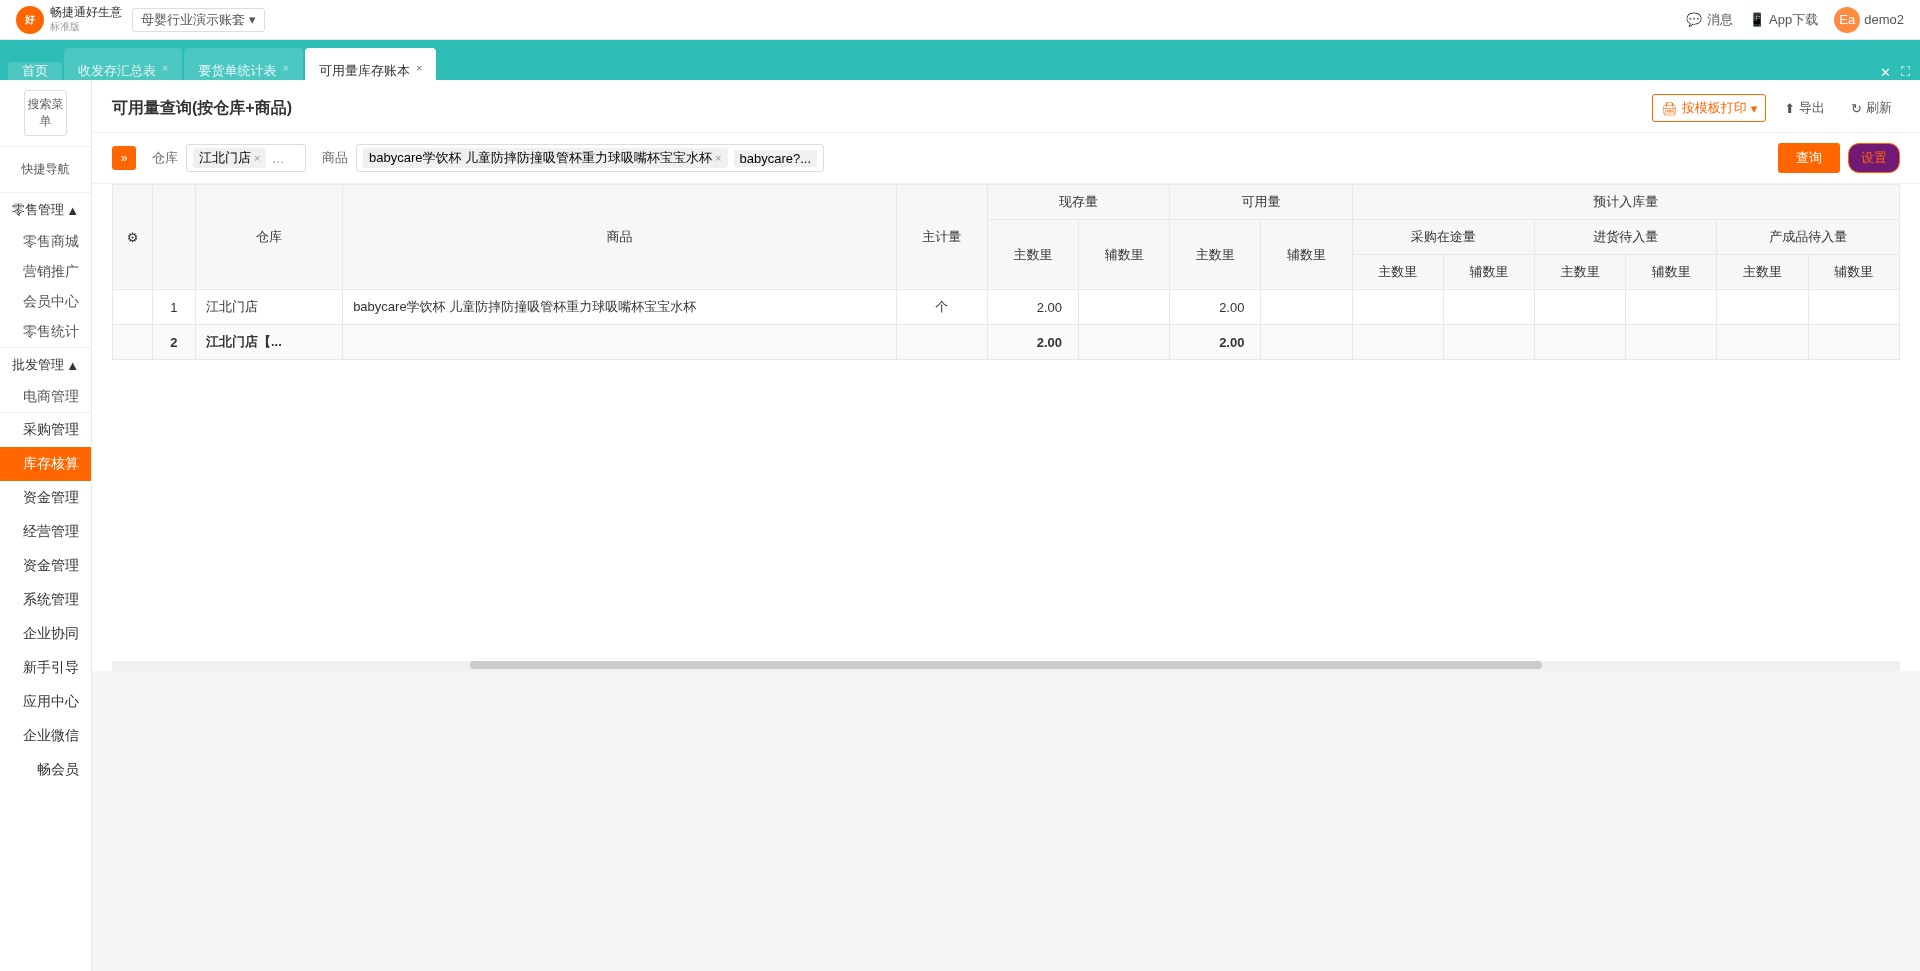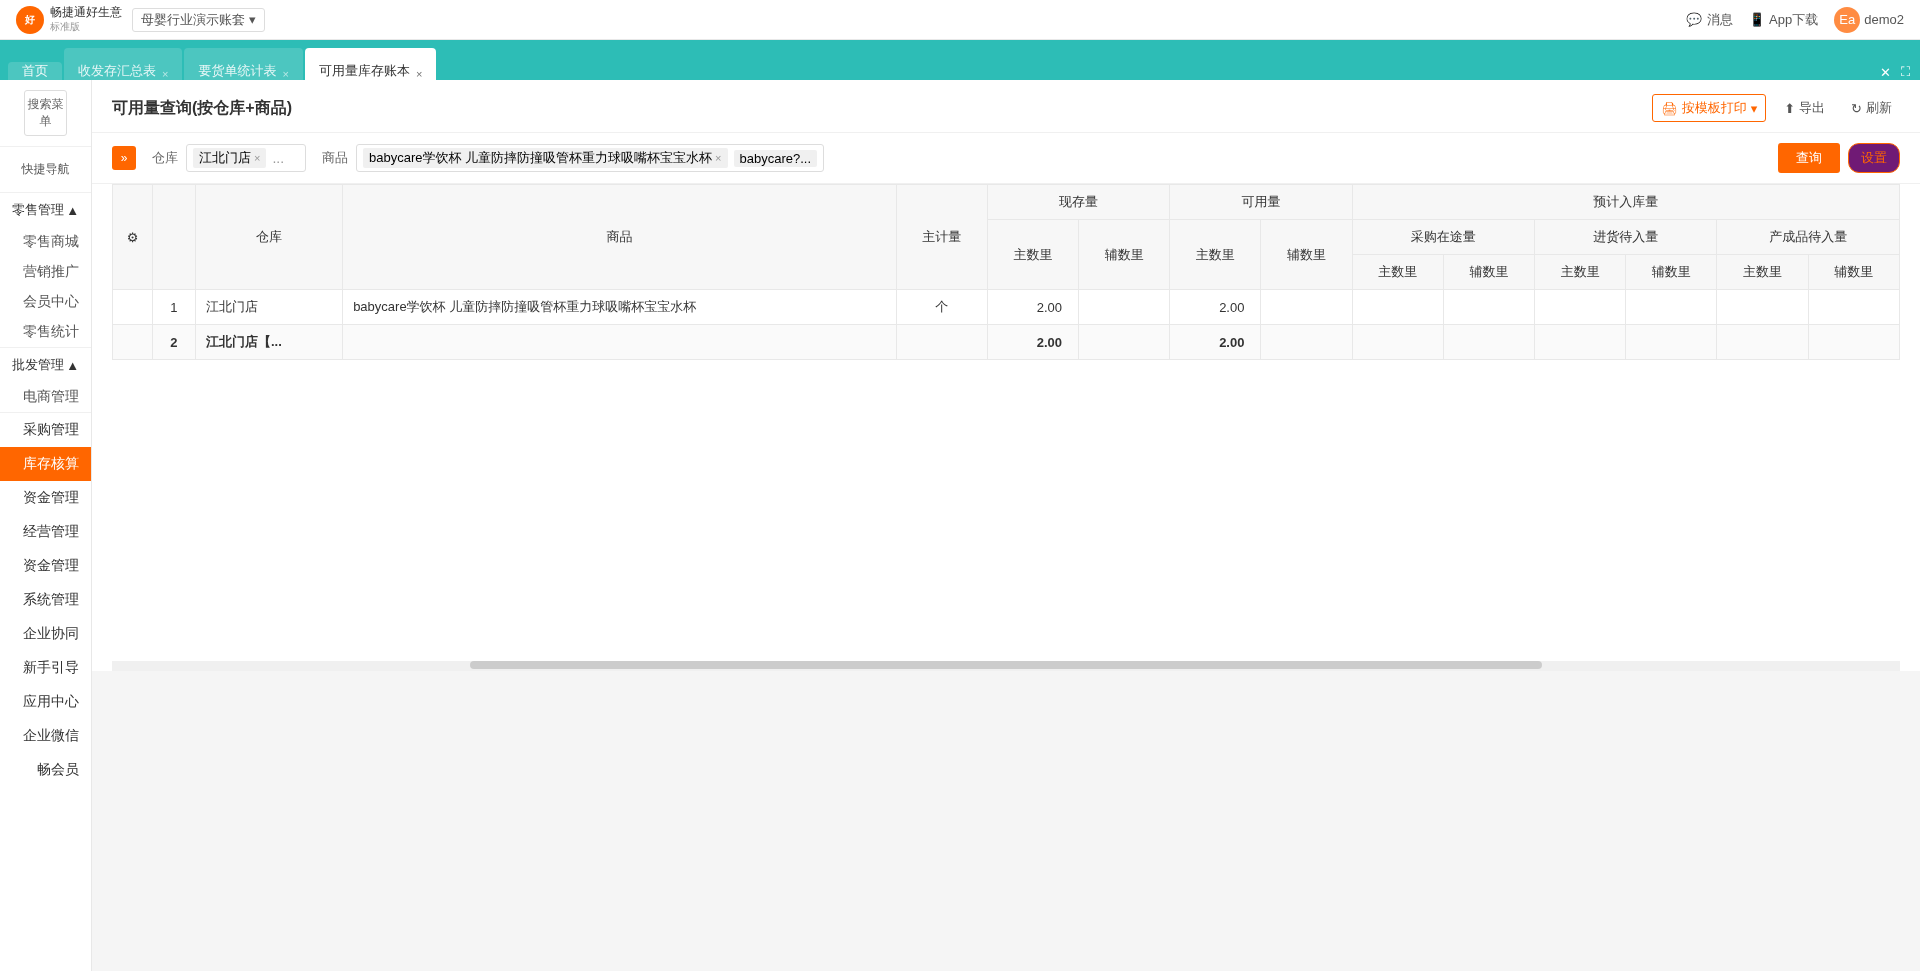--- a/index.html
+++ b/index.html
@@ -87,23 +87,23 @@
     .nav-tabs {
       height: 40px;
       background: #2dbdb6;
       display: flex;
       align-items: flex-end;
       padding: 0 0 0 8px;
       gap: 2px;
     }
     .nav-tab {
       height: 32px;
-      padding: 0 14px;
-      display: flex;
-      align-items: flex-end;
+      padding: 14px 14px;
+      display: flex;
+      align-items: flex-start;
       gap: 6px;
       border-radius: 4px 4px 0 0;
       cursor: pointer;
       font-size: 13px;
       color: rgba(255,255,255,0.85);
       background: rgba(255,255,255,0.15);
     }
     .nav-tab.active {
       background: #fff;
       color: #333;

